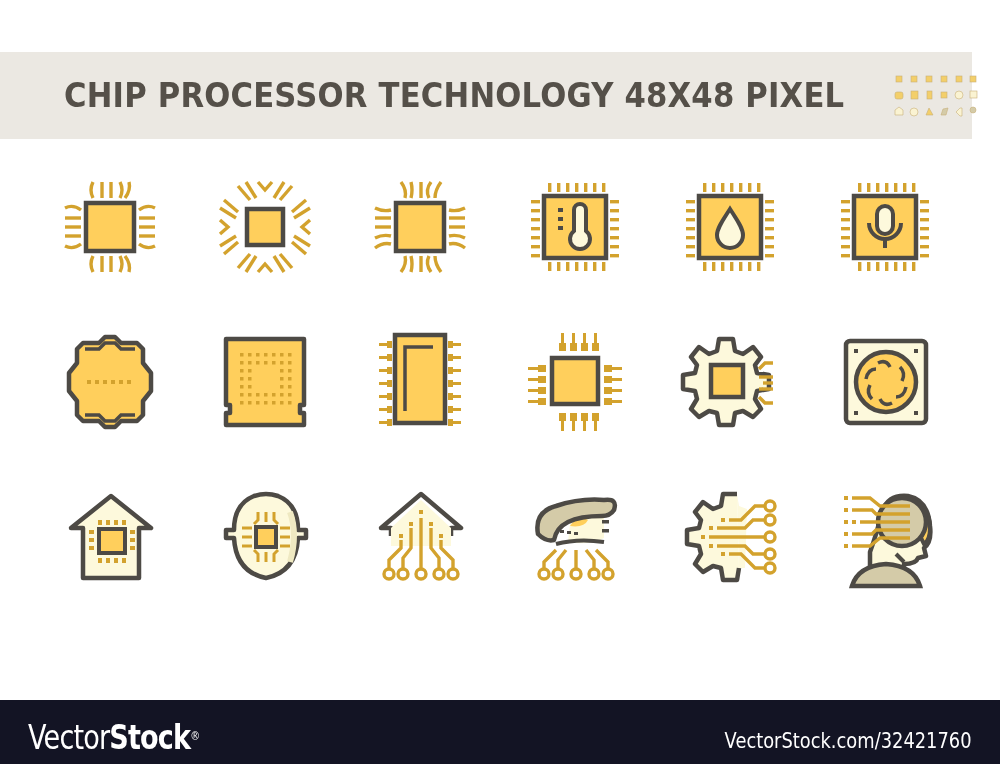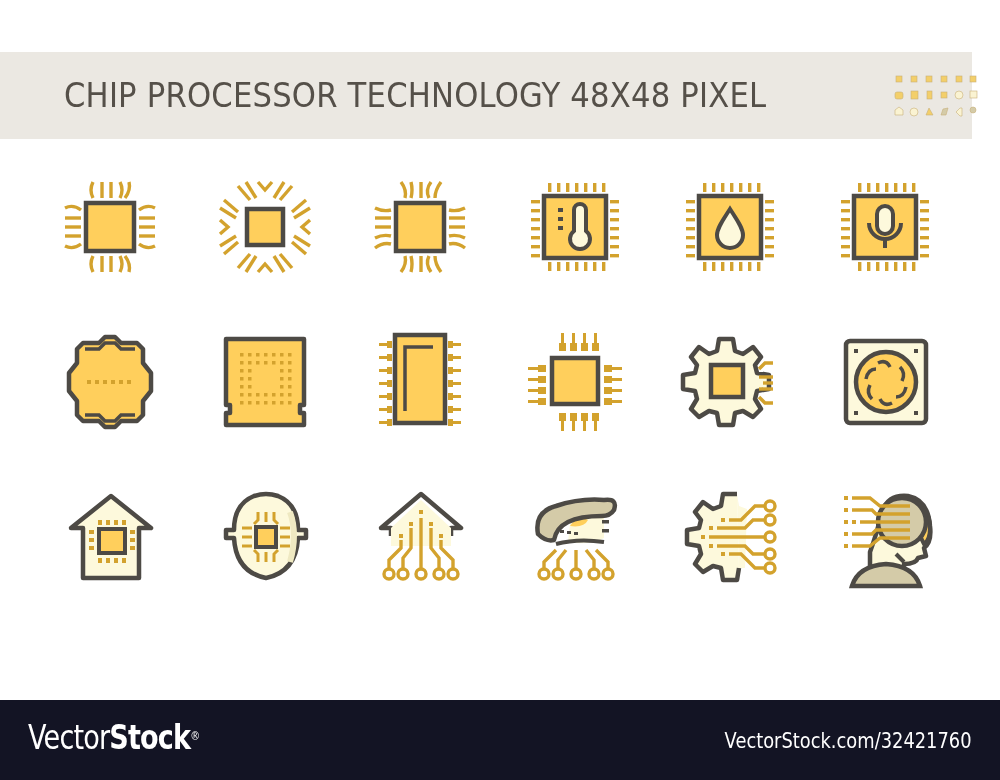--- a/index.html
+++ b/index.html
@@ -1,24 +1,24 @@
 <!DOCTYPE html>
 <html><head>
 <meta charset="utf-8">
 <style>
   html,body{margin:0;padding:0;}
   body{width:1000px;height:780px;background:#ffffff;position:relative;overflow:hidden;font-family:"DejaVu Sans",sans-serif;}
-  .banner{position:absolute;left:0;top:52px;width:972px;height:87px;background:#ebe8e2;}
+  .banner{position:absolute;left:0;top:52px;width:972px;height:87px;background:#ebe8e2;font-weight:bold;}
   .title{position:absolute;left:64px;top:22px;font-family:"DejaVu Sans",sans-serif;font-size:33px;letter-spacing:0.2px;color:#555049;white-space:nowrap;line-height:44px;transform:scaleX(0.93);transform-origin:left center;}
   .preview{position:absolute;left:893px;top:20px;width:86px;height:50px;}
   .preview svg{display:block;}
   .grid{position:absolute;left:0;top:0;width:1000px;height:700px;}
   .cell{position:absolute;width:110px;height:110px;}
   .cell svg{width:110px;height:110px;display:block;}
-  .footer{position:absolute;left:0;top:700px;width:1000px;height:80px;background:#131424;}
+  .footer{position:absolute;left:0;top:700px;width:1000px;height:64px;background:#131424;}
   .brand{position:absolute;left:28px;top:18px;color:#ffffff;font-family:"DejaVu Sans",sans-serif;font-size:33px;letter-spacing:-1px;line-height:40px;transform:scaleX(0.82);transform-origin:left center;white-space:nowrap;}
   .brand .light{font-weight:normal;}
   .brand .bold{font-weight:bold;}
   .brand sup{font-size:12px;vertical-align:top;position:relative;top:-2px;font-weight:normal;}
   .url{position:absolute;right:28px;top:28px;color:#ffffff;font-family:"DejaVu Sans",sans-serif;font-size:21px;line-height:26px;transform:scaleX(0.85);transform-origin:right center;white-space:nowrap;}
 </style>
 </head>
 <body>
 
 <div class="banner">

